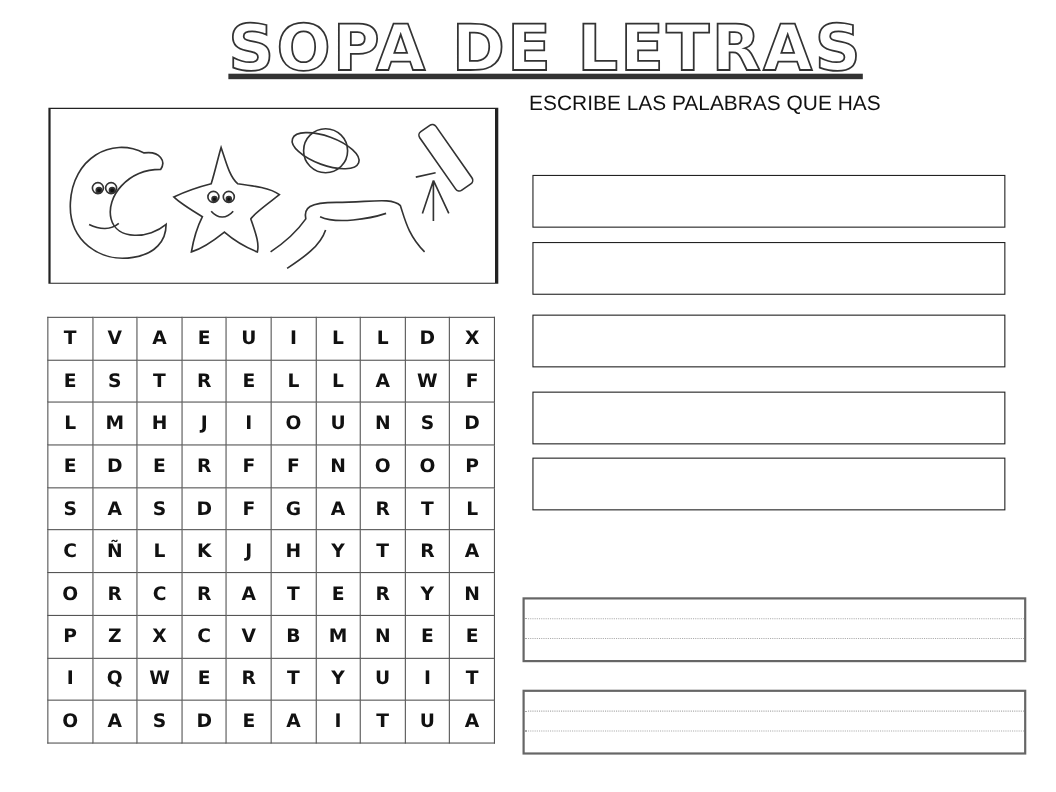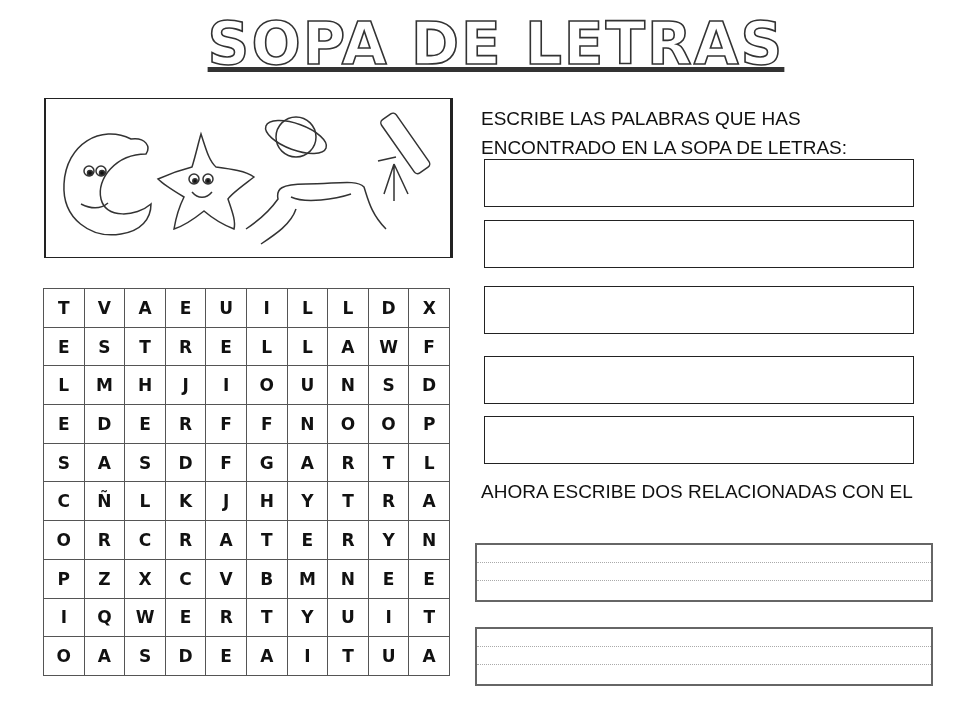--- a/index.html
+++ b/index.html
@@ -198,33 +198,31 @@
       <td>E</td>
       <td>A</td>
       <td>I</td>
       <td>T</td>
       <td>U</td>
       <td>A</td>
     </tr>
   </tbody>
 </table>
 
-<div class="instr" style="top:104px;">
+<div class="instr" style="top:80px;">
   <div>ESCRIBE LAS PALABRAS QUE HAS</div>
-  <div>ENCONTRADO EN LA SOPA DE LETRAS:</div>
 </div>
 
 <div class="answer-box" style="top:159px;"></div>
 <div class="answer-box" style="top:220px;"></div>
 <div class="answer-box" style="top:286px;"></div>
 <div class="answer-box" style="top:356px;"></div>
 <div class="answer-box" style="top:416px;"></div>
 
 <div class="instr" style="top:477px;">
-  <div>AHORA ESCRIBE DOS RELACIONADAS CON EL</div>
 </div>
 
 <div class="lined-box" style="top:543px;">
   <div class="dots" style="top:17px;"></div>
   <div class="dots" style="top:35px;"></div>
 </div>
 <div class="lined-box" style="top:627px;">
   <div class="dots" style="top:17px;"></div>
   <div class="dots" style="top:35px;"></div>
 </div>

